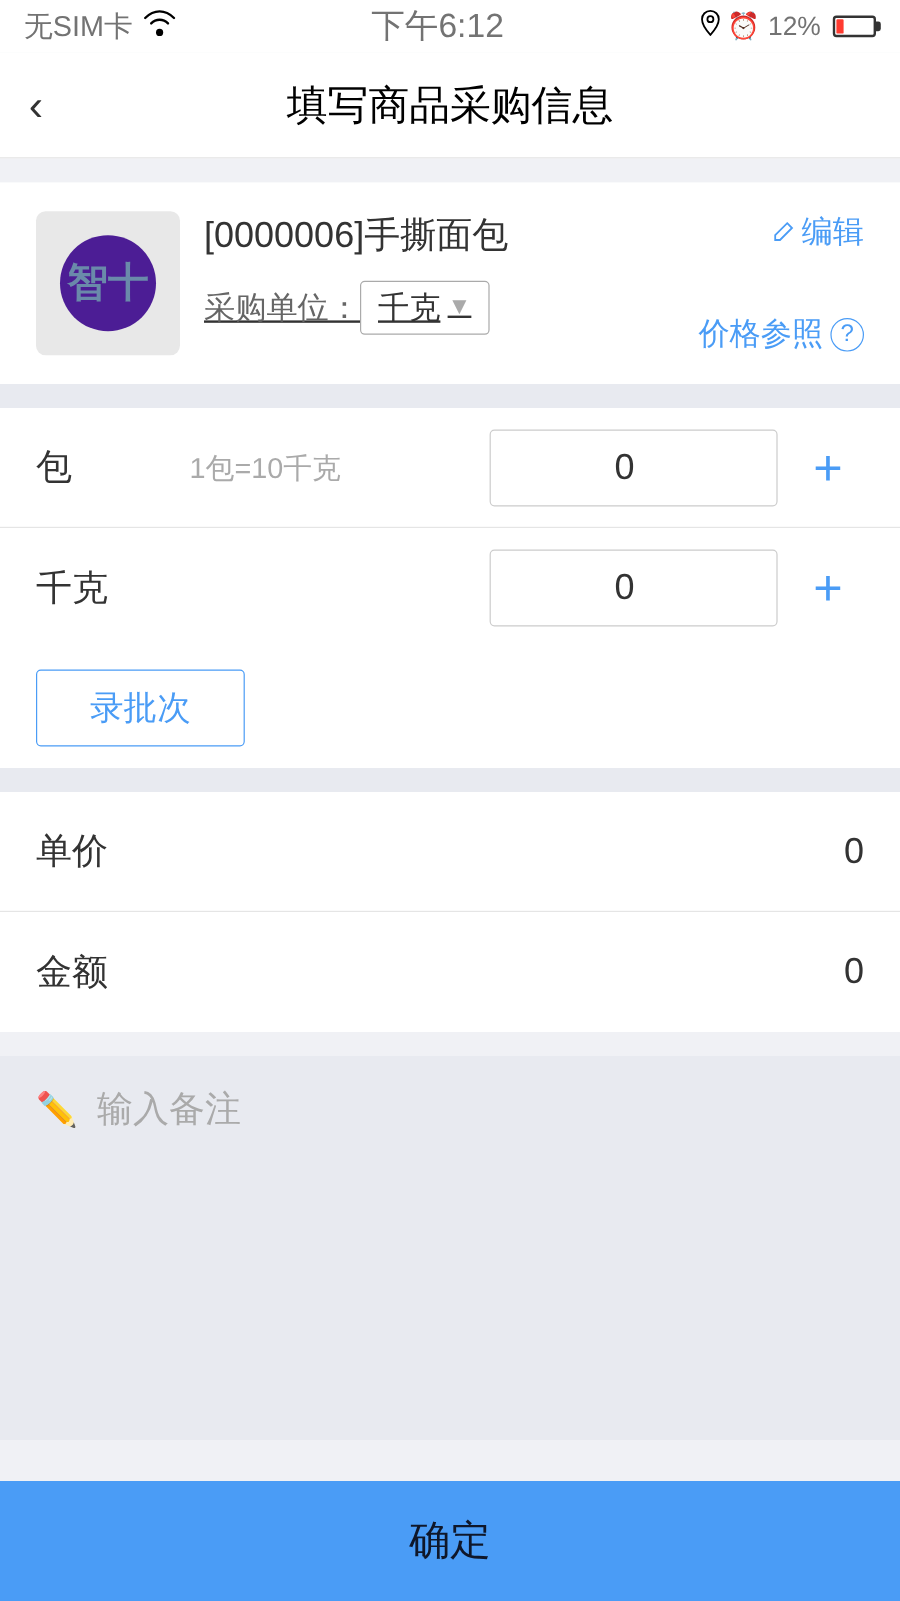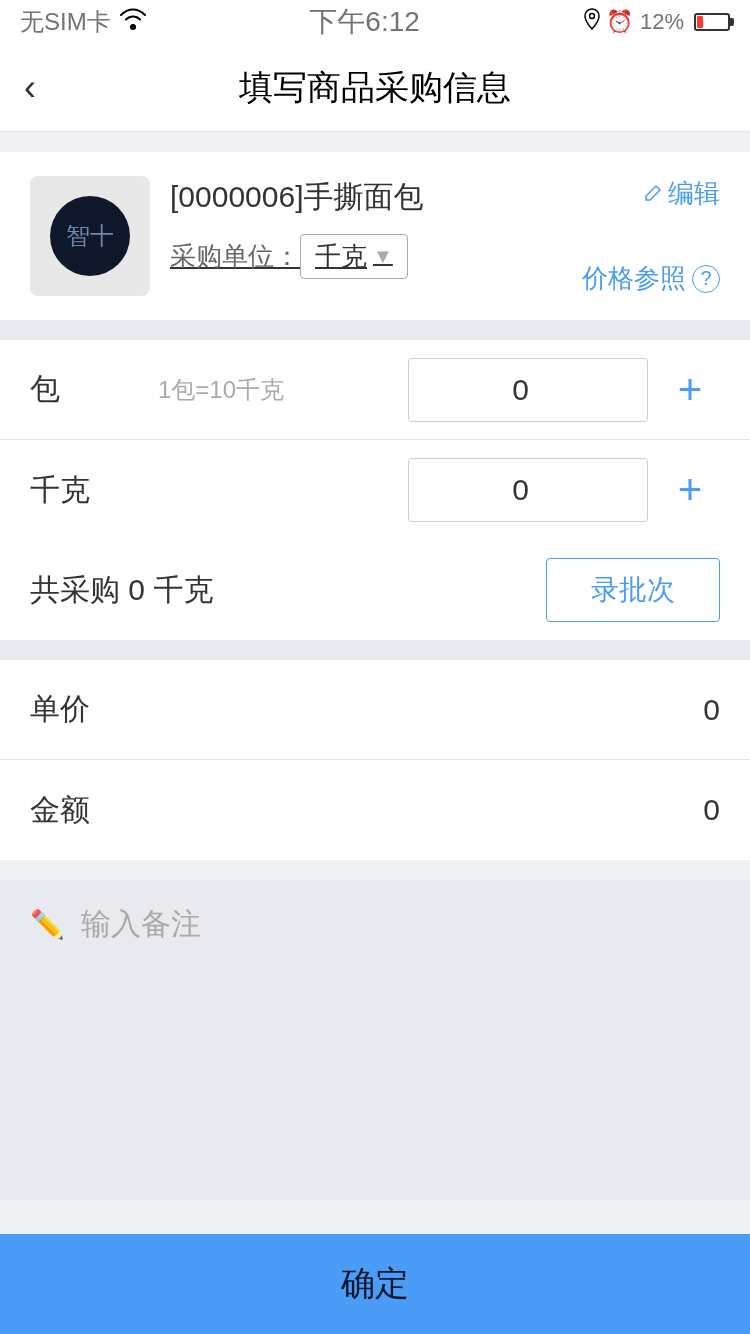--- a/index.html
+++ b/index.html
@@ -114,28 +114,28 @@
       border-radius: 8px;
       display: flex;
       align-items: center;
       justify-content: center;
       flex-shrink: 0;
       overflow: hidden;
     }
     .product-image-inner {
       width: 80px;
       height: 80px;
-      background: #0f172a;
+      background: #4c1d95;
       border-radius: 50%;
       display: flex;
       align-items: center;
       justify-content: center;
       color: #6a8aaa;
-      font-size: 24px;
-      font-weight: normal;
+      font-size: 34px;
+      font-weight: bold;
     }
     .product-info {
       flex: 1;
     }
     .product-name {
       font-size: 30px;
       color: #333;
       font-weight: 500;
       line-height: 1.4;
       margin-bottom: 16px;
@@ -420,23 +420,20 @@
   <div class="input-row">
     <span class="input-label">千克</span>
     <div class="input-field-wrapper">
       <input class="number-input" type="number" value="0" style="">
       <button class="plus-btn">+</button>
     </div>
   </div>
 </div>
 
 <div class="summary-row">
-  <span class="summary-text">
-    <span>共采购</span>&nbsp;<span>0</span>&nbsp;<span>千克</span>
-  </span>
   <button class="record-btn">录批次</button>
 </div>
 
 <div class="section-divider"></div>
 
 <div class="info-section">
   <div class="info-row">
     <span class="info-label">单价</span>
     <span class="info-value">0</span>
   </div>

